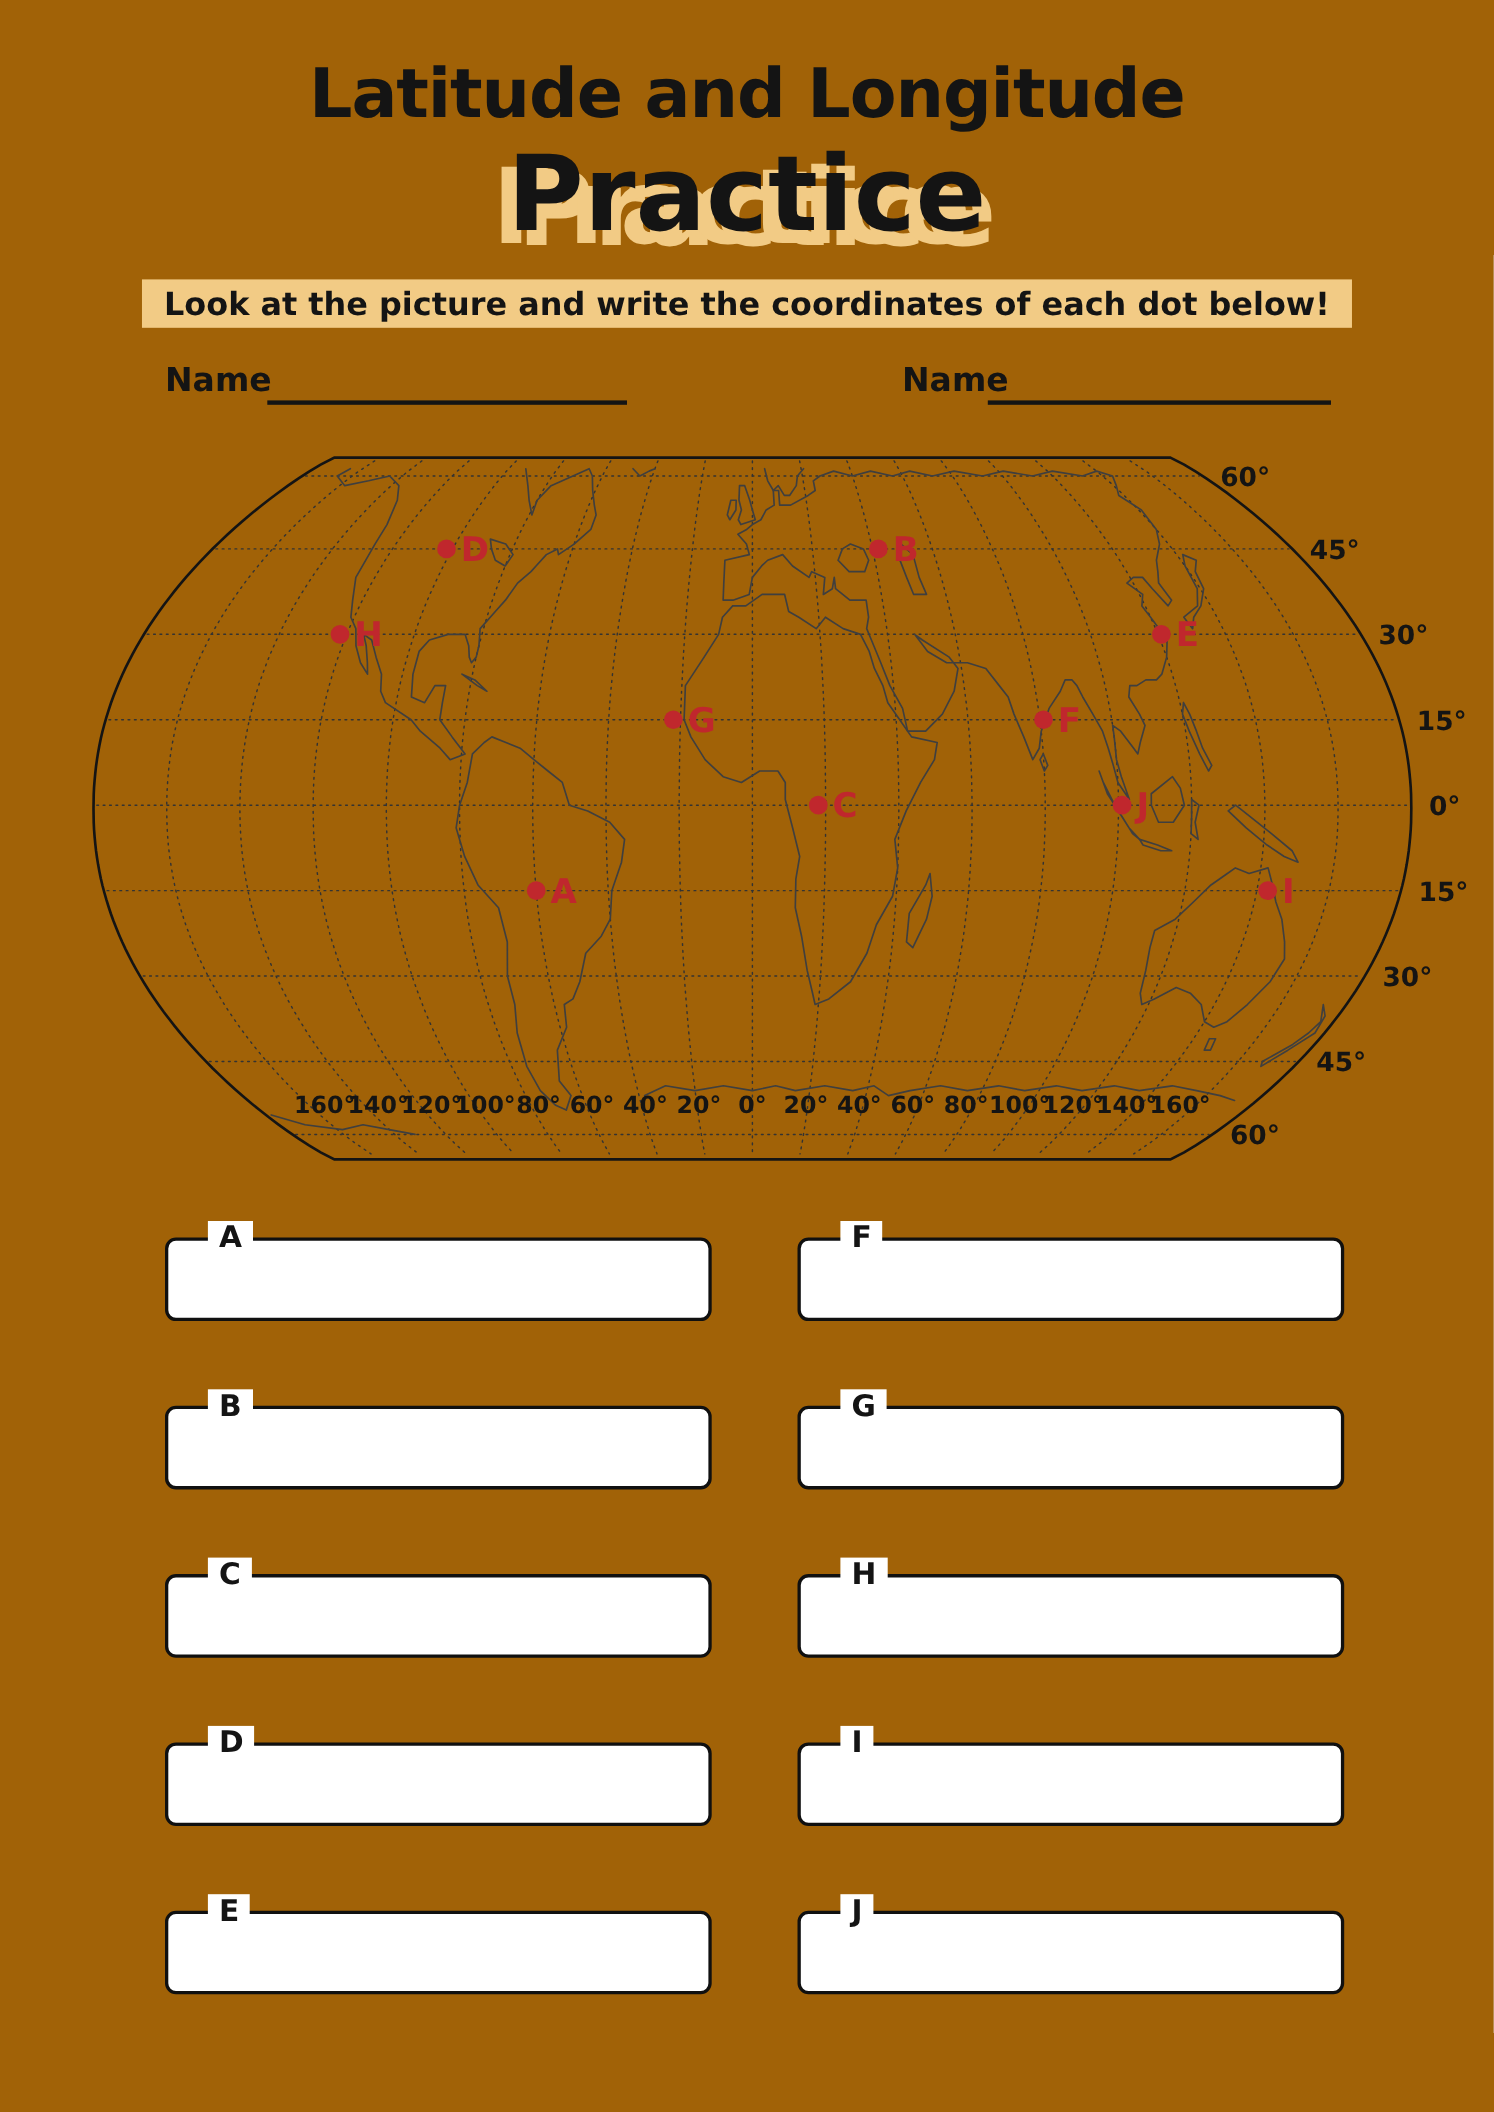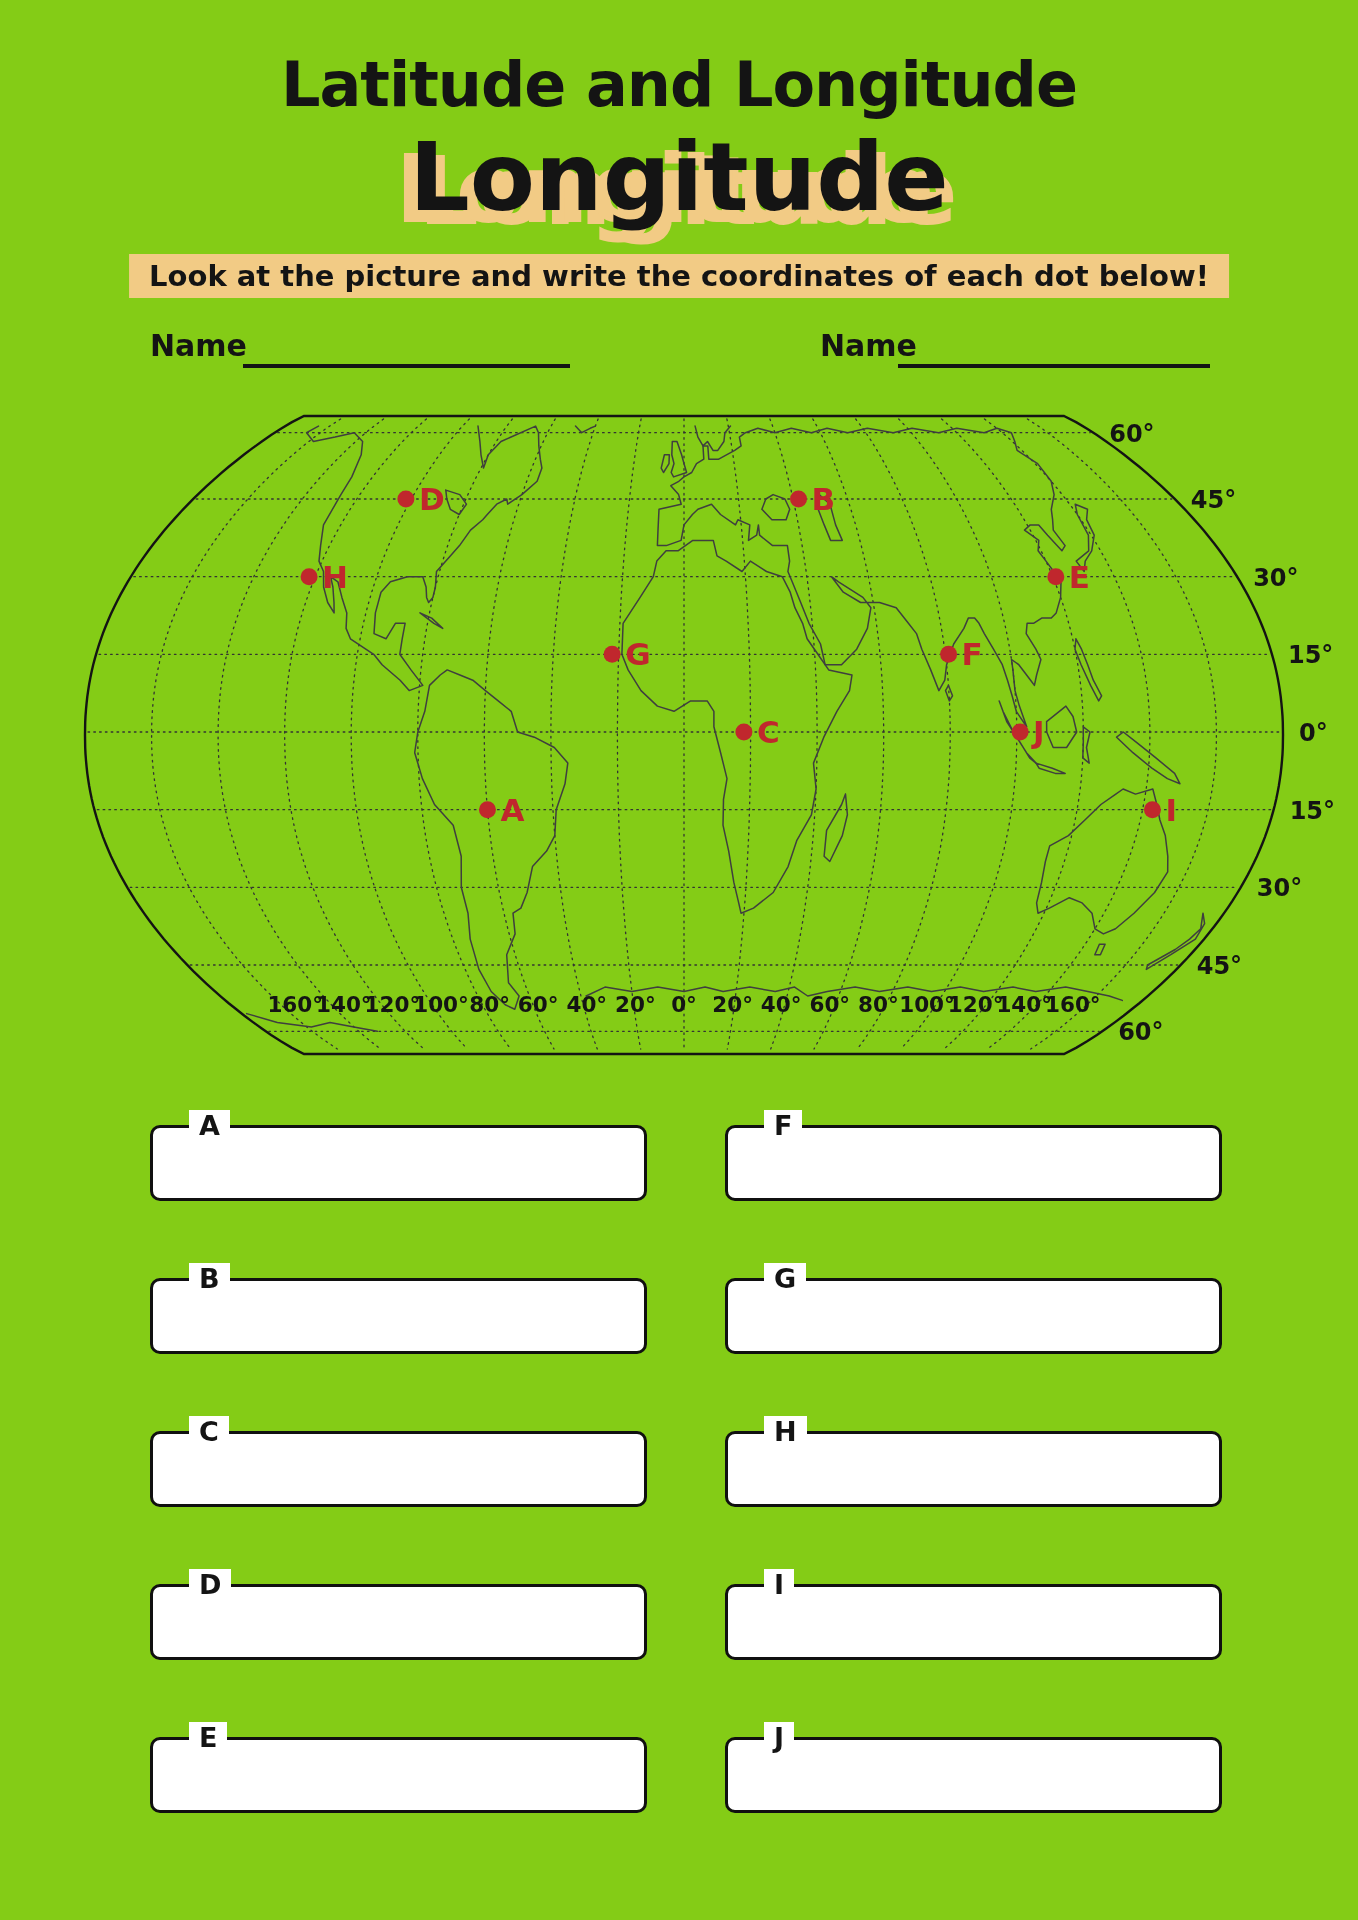--- a/index.html
+++ b/index.html
@@ -1,18 +1,18 @@
 <!DOCTYPE html>
 <html><head>
 <meta charset="utf-8">
 <style>
   html,body{margin:0;padding:0;background:#e8e8e8;}
   .page{
     position:relative;width:1358px;height:1920px;margin:0 auto;
-    background:#84cc16;overflow:hidden;
+    background:#a16207;overflow:hidden;
     font-family:"DejaVu Sans","Liberation Sans",sans-serif;color:#141414;
   }
   .title-line1{
     position:absolute;left:0;right:0;top:48px;text-align:center;
     font-size:62px;font-weight:bold;letter-spacing:-1px;
   }
   .title-line2{
     position:absolute;left:0;right:0;top:122px;text-align:center;
     font-size:95px;font-weight:bold;letter-spacing:0px;
     text-shadow:-14px 12px 0 var(--hl), 9px 14px 0 var(--hl);
@@ -36,21 +36,21 @@
   .box-letter{
     position:absolute;top:-18px;left:36px;background:#ffffff;
     padding:0 10px;font-size:27px;font-weight:bold;line-height:32px;color:#141414;
   }
 </style>
 </head>
 <body>
 
 <div class="page" style="--hl: #f2cb85;">
   <div class="title-line1">Latitude and Longitude</div>
-  <div class="title-line2">Longitude</div>
+  <div class="title-line2">Practice</div>
   <div class="instruction">Look at the picture and write the coordinates of each dot below!</div>
 
   <span class="field-label name-label">Name</span>
   <span class="write-line name-line"></span>
   <span class="field-label date-label">Name</span>
   <span class="write-line date-line"></span>
 
   <svg class="map" width="1358" height="1920" viewBox="0 0 1358 1920" aria-hidden="true">
       <line x1="277.76867323241896" y1="432.69" x2="1090.231326767581" y2="432.69" stroke="#333333" stroke-width="1.3" stroke-dasharray="1.6 4.2" stroke-linecap="round"></line>
       <line x1="196.23593715362063" y1="498.99" x2="1171.7640628463794" y2="498.99" stroke="#333333" stroke-width="1.3" stroke-dasharray="1.6 4.2" stroke-linecap="round"></line>

